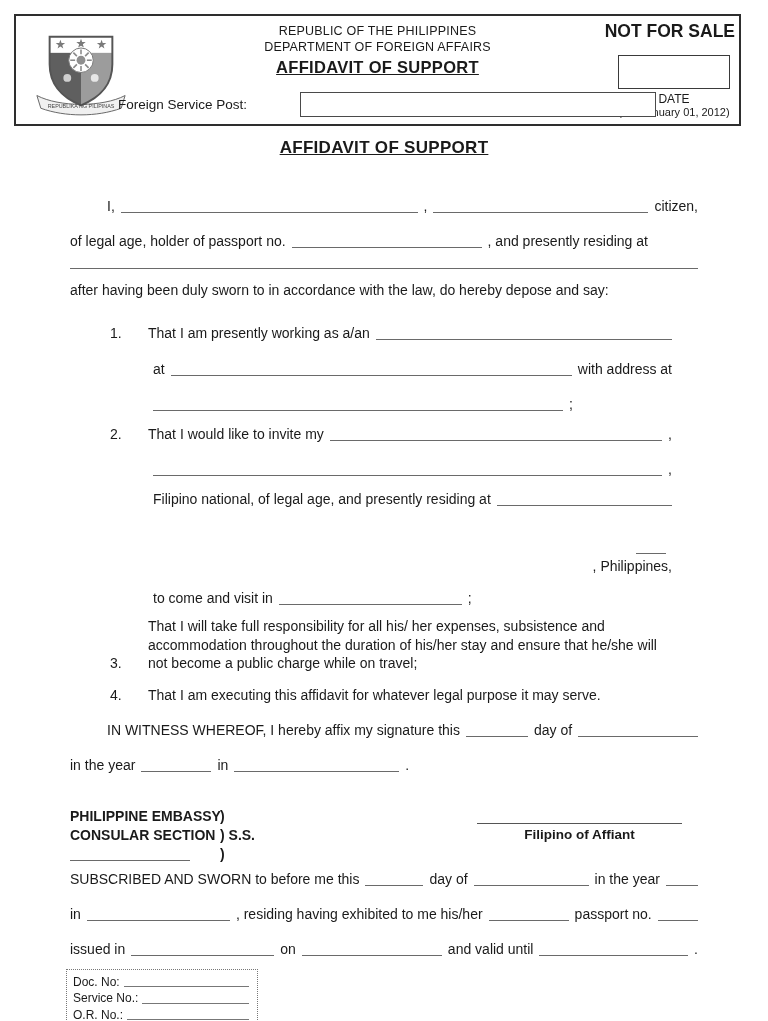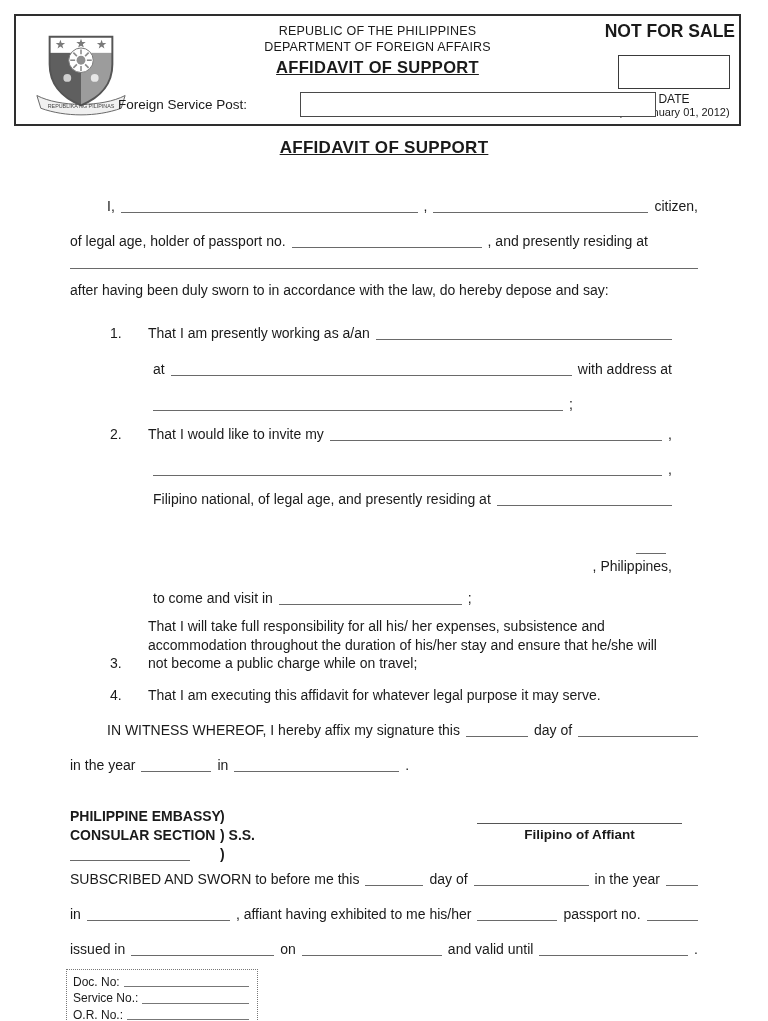--- a/index.html
+++ b/index.html
@@ -235,21 +235,21 @@
       <span class="t">SUBSCRIBED AND SWORN to before me this</span>
       <span class="blank w58"></span>
       <span class="t">day of</span>
       <span class="blank w115"></span>
       <span class="t">in the year</span>
       <span class="blank flex mr0"></span>
     </div>
     <div class="row mt16">
       <span class="t">in</span>
       <span class="blank w143"></span>
-      <span class="t">, affiant having exhibited to me his/her</span>
+      <span class="t">, residing having exhibited to me his/her</span>
       <span class="blank w80"></span>
       <span class="t">passport no.</span>
       <span class="blank flex mr0"></span>
     </div>
     <div class="row mt16">
       <span class="t">issued in</span>
       <span class="blank w143"></span>
       <span class="t">on</span>
       <span class="blank w140"></span>
       <span class="t">and valid until</span>

